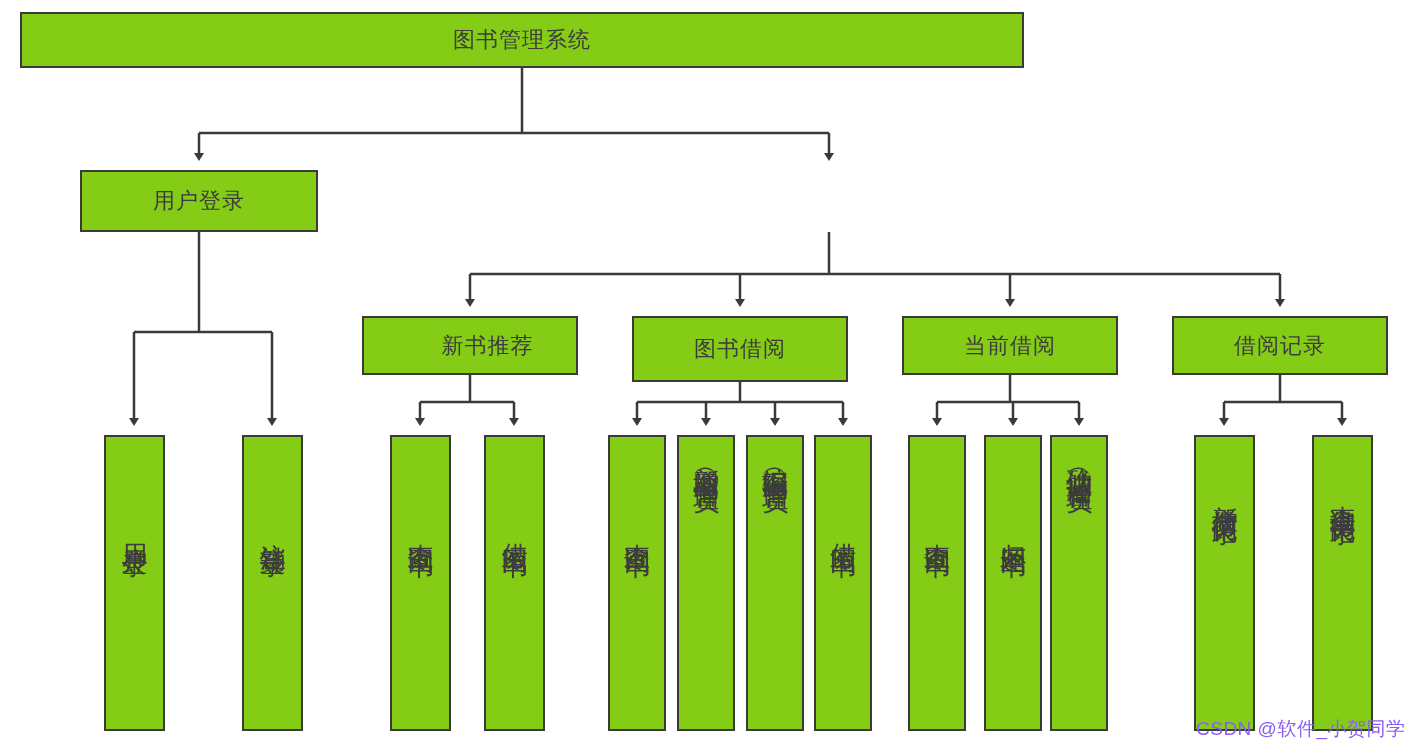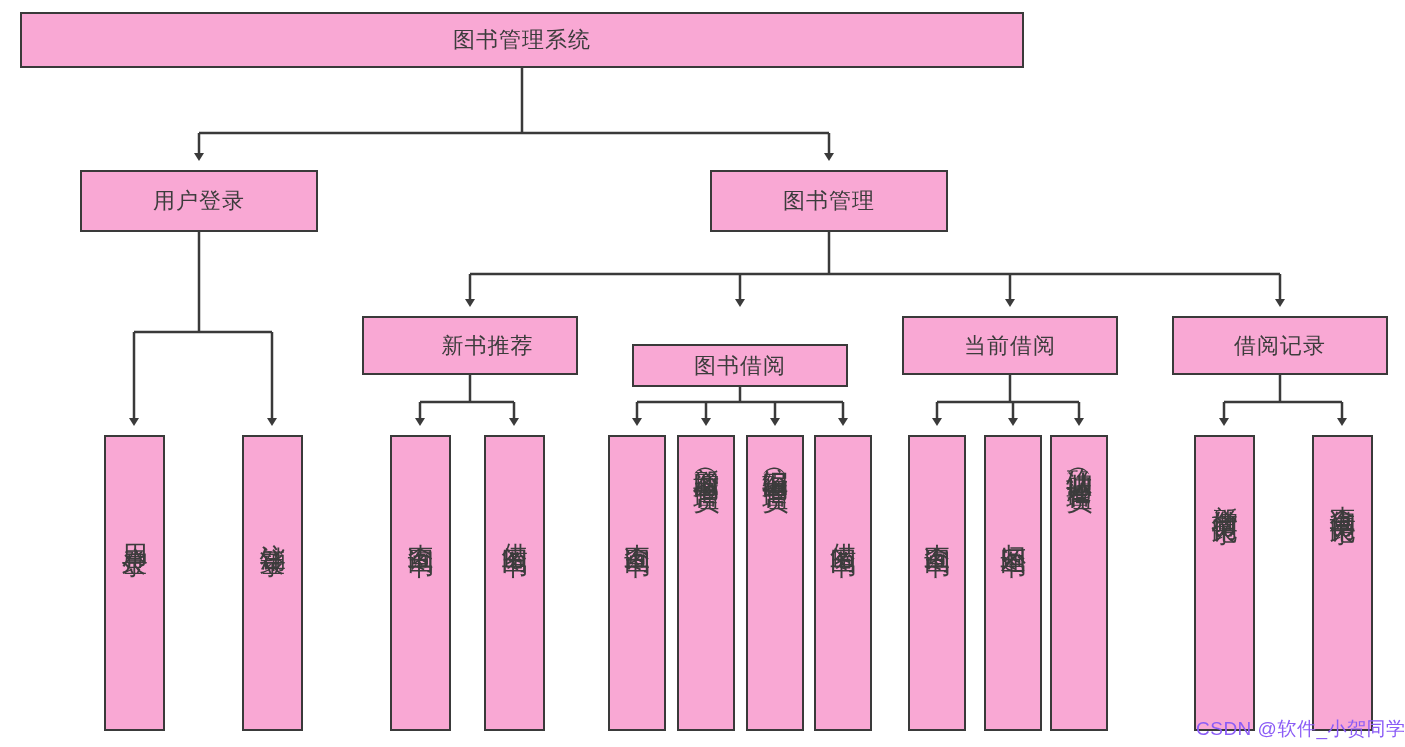--- a/index.html
+++ b/index.html
@@ -22,21 +22,21 @@
     position: absolute;
     left: 0;
     top: 0;
     width: 1405px;
     height: 747px;
     pointer-events: none;
   }
   .node {
     position: absolute;
     box-sizing: border-box;
-    background: #f9a8d4;
+    background: #84cc16;
     border: 2px solid #3a3a3a;
     display: flex;
     align-items: center;
     justify-content: center;
     color: #3c3c3c;
   }
   .node.h {
     font-size: 22px;
     letter-spacing: 1px;
     white-space: nowrap;
@@ -121,28 +121,25 @@
     </g>
   </svg>
 
   <div class="node h" style="left:20px; top:12px; width:1004px; height:56px;">
     <span class="lbl">图书管理系统</span>
   </div>
 
   <div class="node h" style="left:80px; top:170px; width:238px; height:62px;">
     <span class="lbl">用户登录</span>
   </div>
-  <div class="node h" style="left:710px; top:170px; width:238px; height:62px;">
-    <span class="lbl">图书管理</span>
-  </div>
 
   <div class="node h" style="left:362px; top:316px; width:216px; height:59px;padding-left:35px;">
     <span class="lbl">新书推荐</span>
   </div>
-  <div class="node h" style="left:632px; top:316px; width:216px; height:43px;margin-top:28px;">
+  <div class="node h" style="left:632px; top:316px; width:216px; height:66px;">
     <span class="lbl">图书借阅</span>
   </div>
   <div class="node h" style="left:1172px; top:316px; width:216px; height:59px;">
     <span class="lbl">借阅记录</span>
   </div>
   <div class="node h" style="left:902px; top:316px; width:216px; height:59px;">
     <span class="lbl">当前借阅</span>
   </div>
 
   <div class="node v" style="left:104px; top:435px; width:61px; height:296px; padding-top:86px;">

